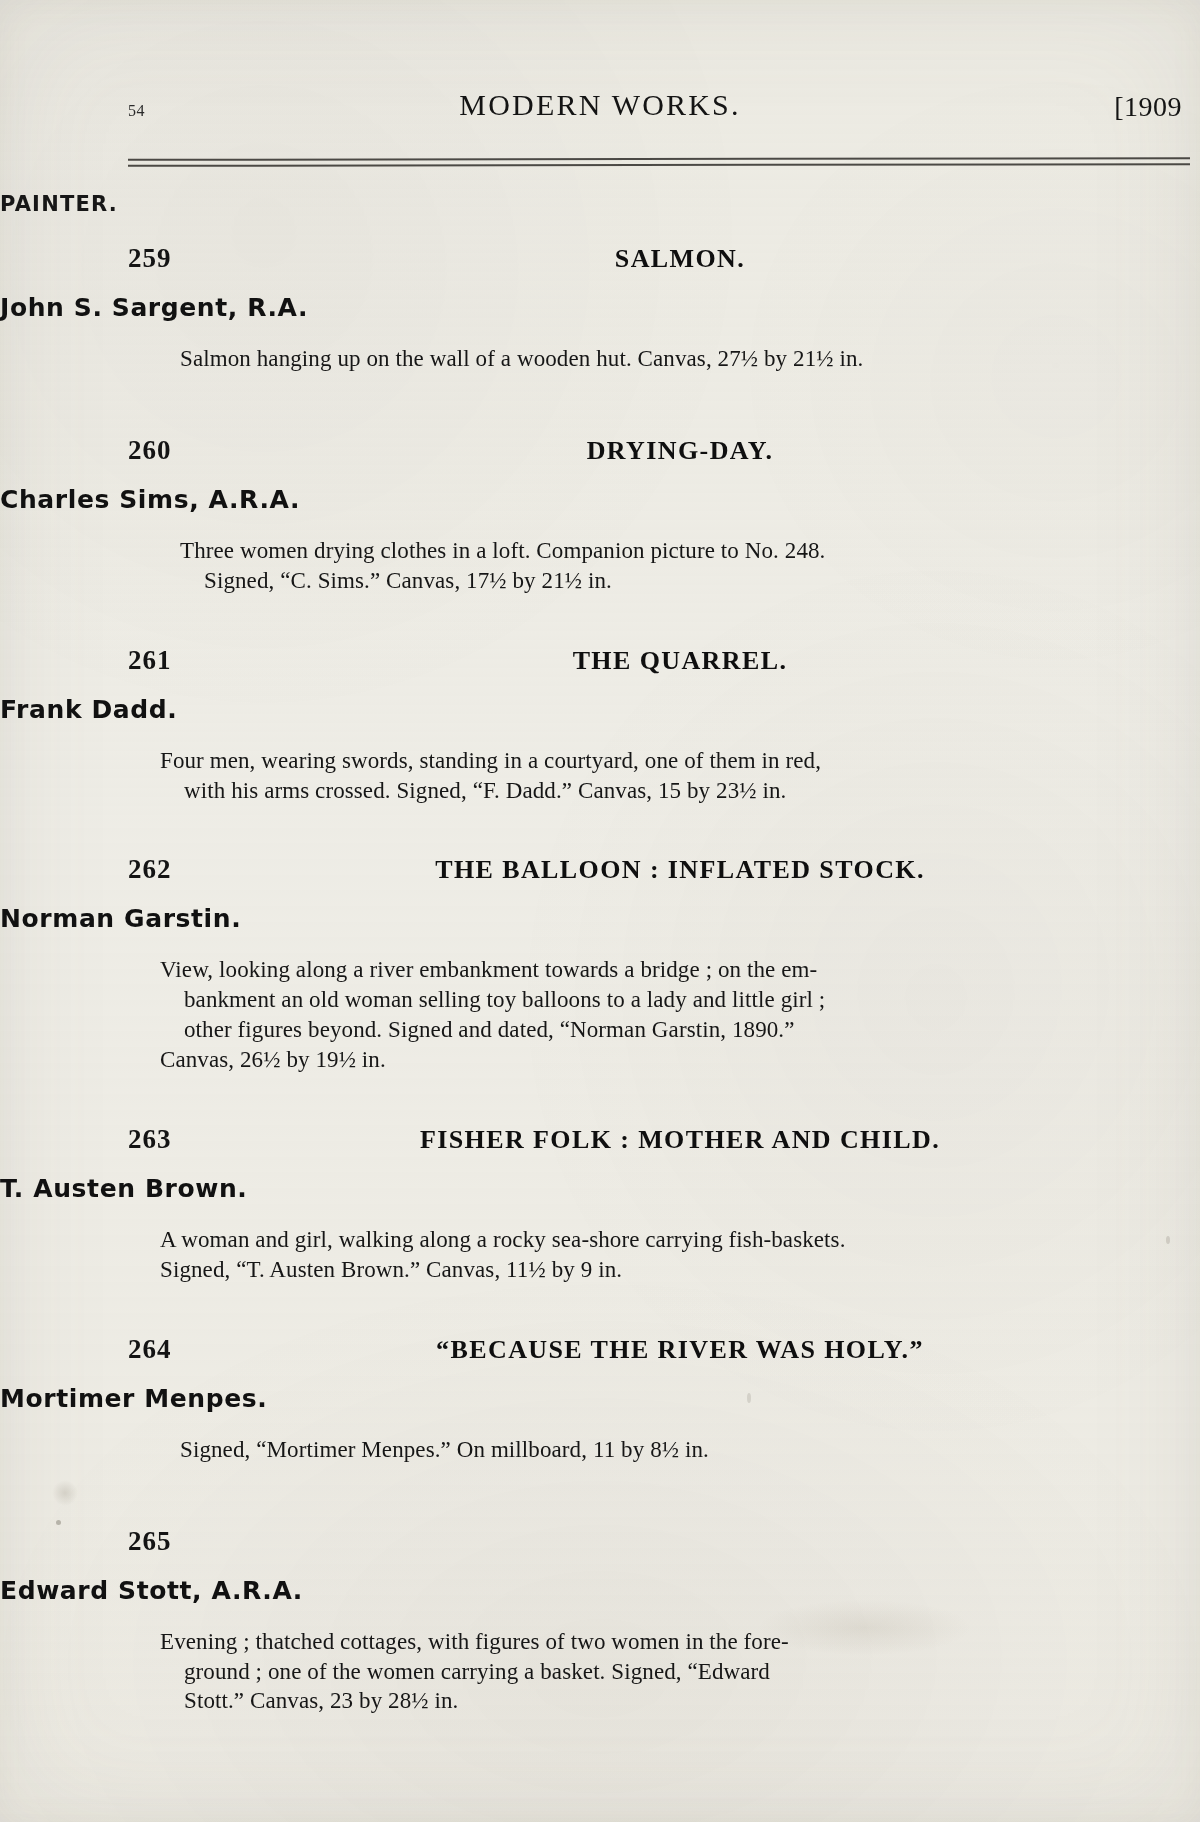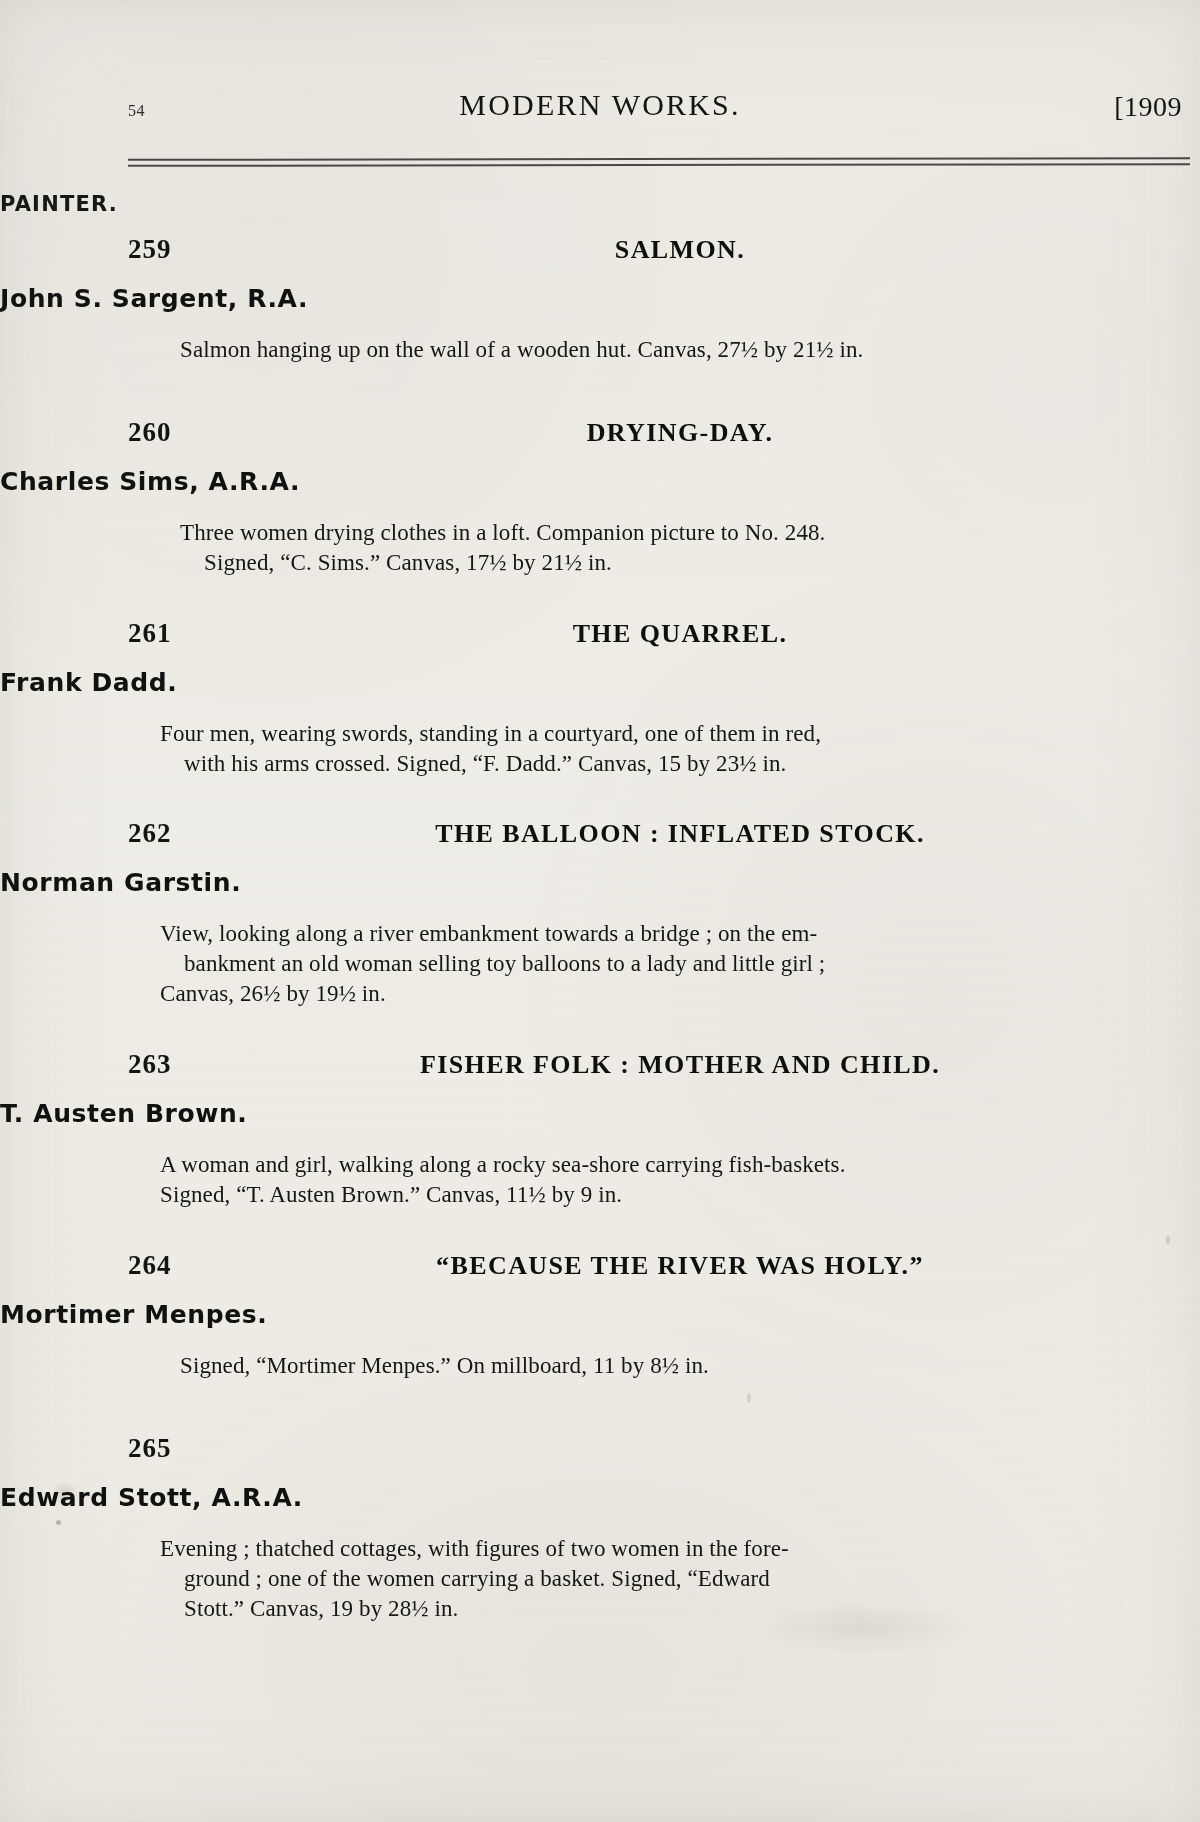--- a/index.html
+++ b/index.html
@@ -127,21 +127,21 @@
     font-family: "DejaVu Sans", "Liberation Sans", sans-serif;
     font-size: 21px;
     font-weight: 700;
     letter-spacing: 1.2px;
     color: #171717;
   }
 
   
   .entry {
     position: relative;
-    margin-top: 16px;
+    margin-top: 25px;
   }
   .entry-head {
     position: relative;
     height: 46px;
   }
   .lot-no {
     position: absolute;
     left: 128px;
     top: 2px;
     font-size: 27px;
@@ -257,20 +257,21 @@
 
     <div class="entry">
       <div class="entry-head">
         <span class="lot-no">262</span>
         <span class="lot-title">THE BALLOON : INFLATED STOCK.</span>
       </div>
       <div class="artist">Norman Garstin.</div>
       <div class="desc wide">
         <span>View, looking along a river embankment towards a bridge ; on the em-</span>
         <span class="cont">bankment an old woman selling toy balloons to a lady and little girl ;</span>
+        <span class="cont">other figures beyond.   Signed and dated, “Norman Garstin, 1890.”</span>
         <span style="display:block;">Canvas, 26½ by 19½ in.</span>
       </div>
     </div>
 
     <div class="sp-md"></div>
 
     <div class="entry">
       <div class="entry-head">
         <span class="lot-no">263</span>
         <span class="lot-title">FISHER FOLK : MOTHER AND CHILD.</span>
@@ -298,18 +299,18 @@
     <div class="sp-lg"></div>
 
     <div class="entry">
       <div class="entry-head">
         <span class="lot-no">265</span>
       </div>
       <div class="artist">Edward Stott, A.R.A.</div>
       <div class="desc wide">
         <span>Evening ; thatched cottages, with figures of two women in the fore-</span>
         <span class="cont">ground ; one of the women carrying a basket.   Signed, “Edward</span>
-        <span class="cont">Stott.”   Canvas, 19 by 28½ in.</span>
+        <span class="cont">Stott.”   Canvas, 23 by 28½ in.</span>
       </div>
     </div>
 
   </div>
 </div>
 
 </body></html>

